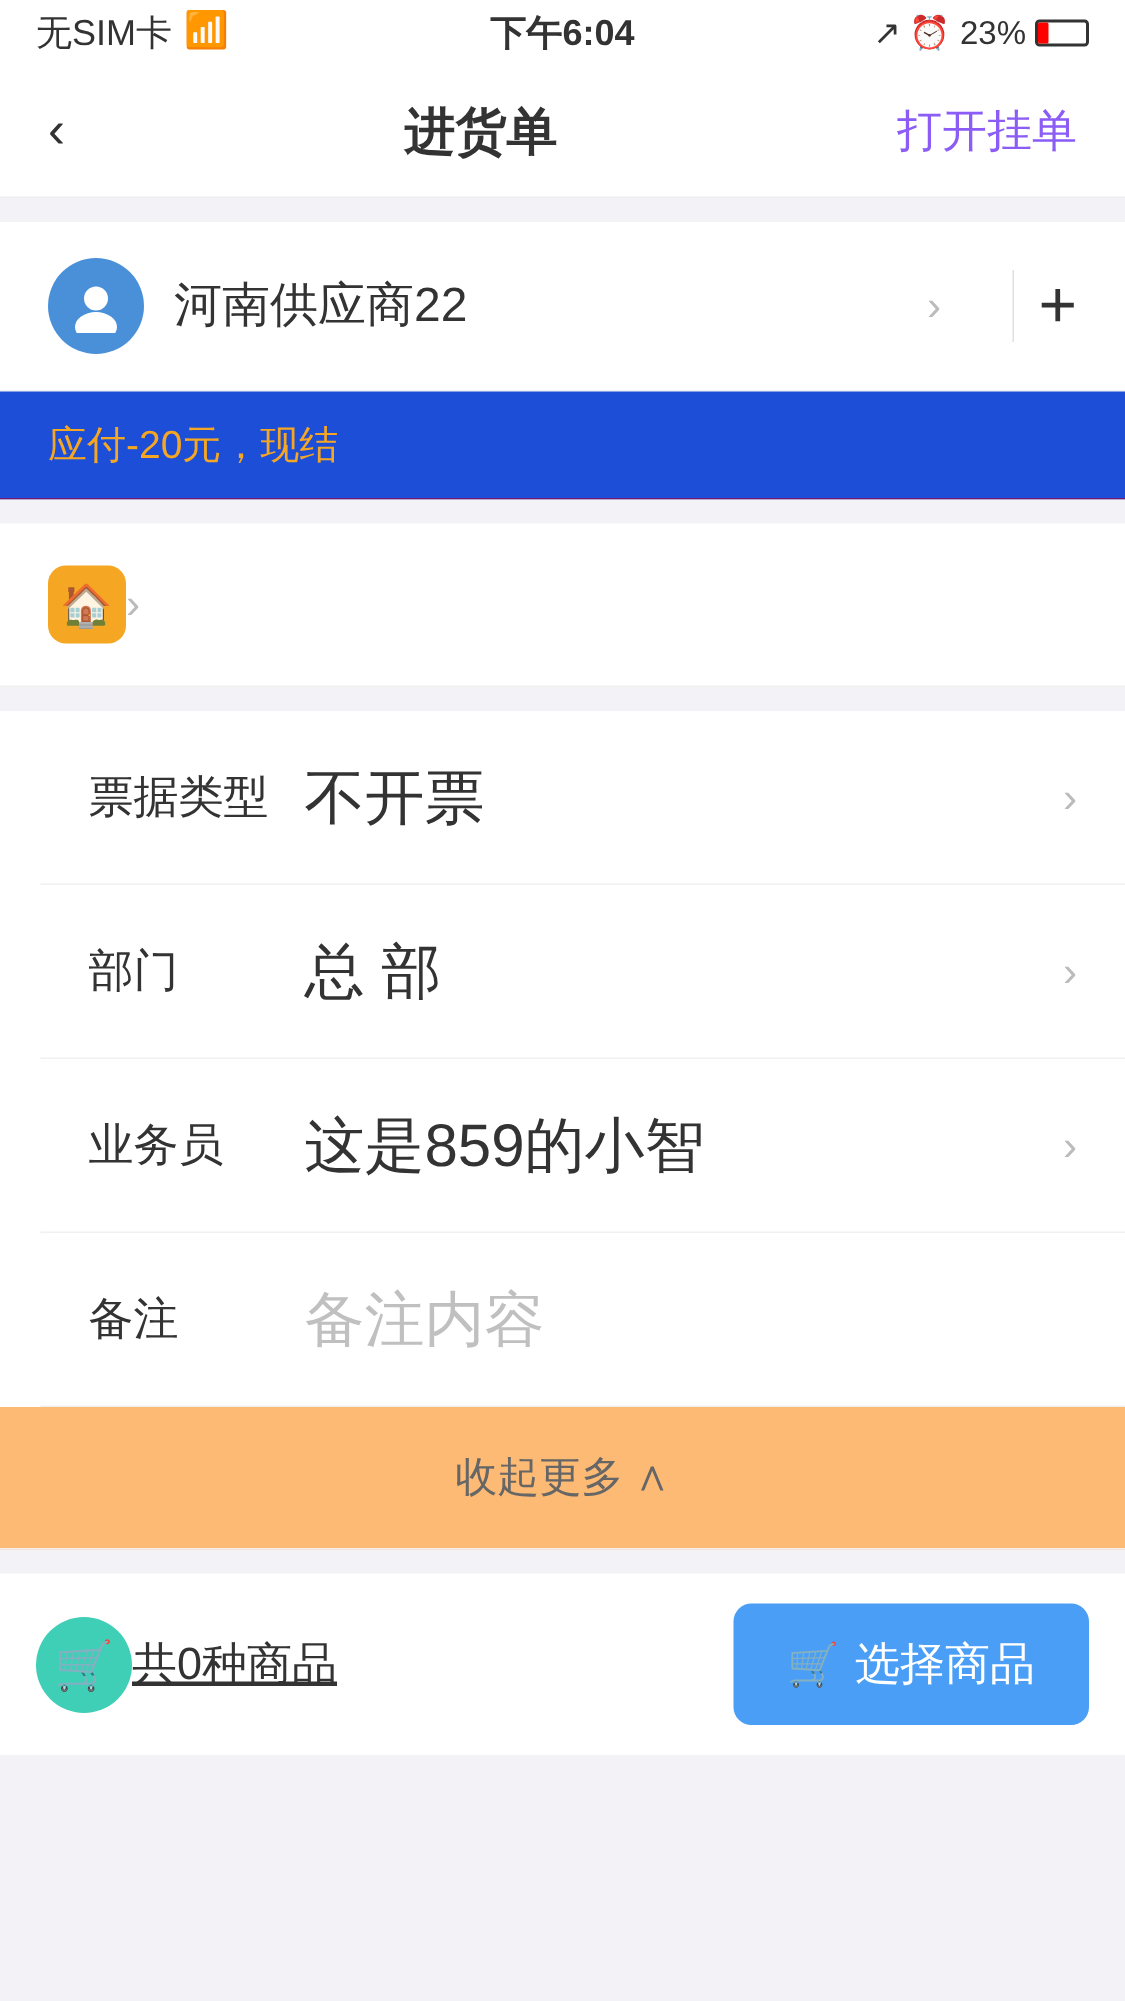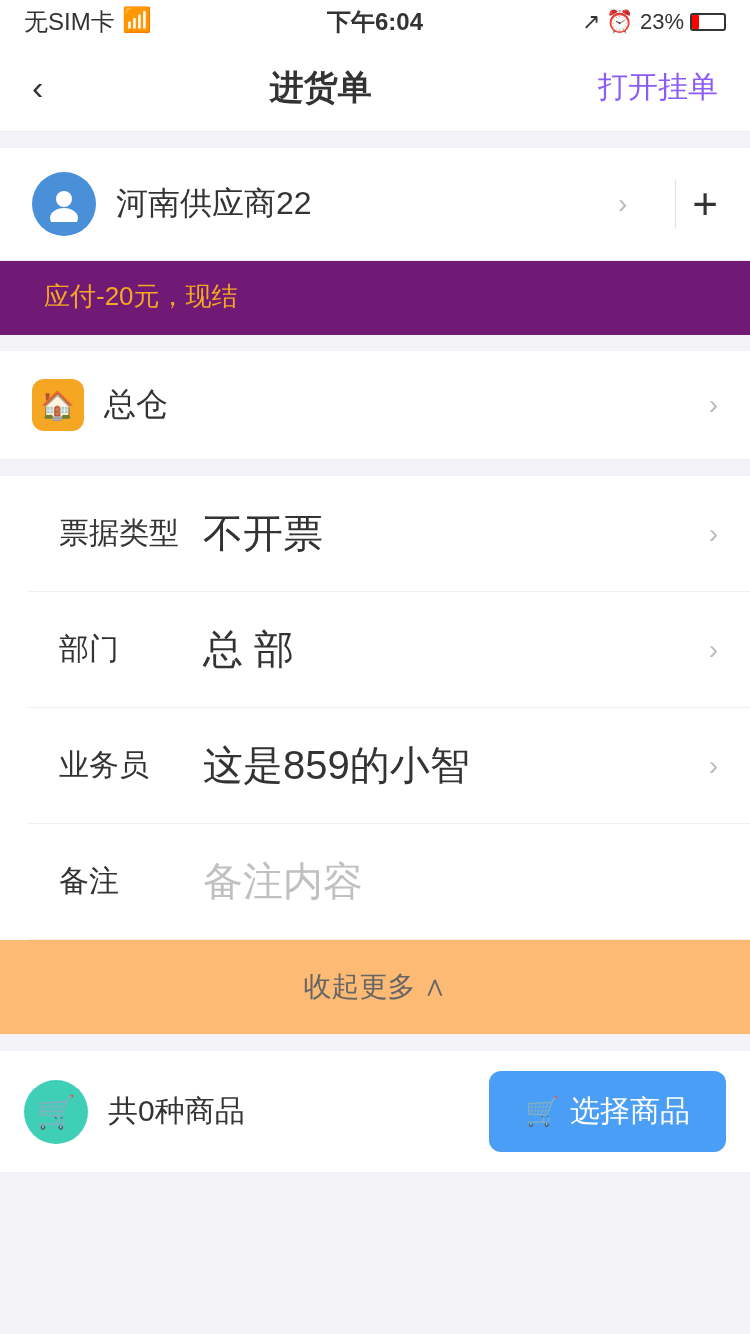--- a/index.html
+++ b/index.html
@@ -139,23 +139,23 @@
     }
     .divider-v {
       width: 1px;
       height: 48px;
       background: #e0e0e0;
       margin: 0 16px;
     }
 
     
     .alert-row {
-      background: #701a75;
-      padding: 18px 44px;
-      border-bottom: 3px solid #701a75;
+      background: #1d4ed8;
+      padding: 18px 32px;
+      border-bottom: 1px solid #701a75;
     }
     .alert-text {
       font-size: 26px;
       color: #f5a623;
     }
 
     
     .section-row {
       display: flex;
       align-items: center;
@@ -247,21 +247,21 @@
       background: #3ecfb6;
       display: flex;
       align-items: center;
       justify-content: center;
       flex-shrink: 0;
     }
     .product-count {
       flex: 1;
       font-size: 30px;
       color: #333;
-      margin-left: 20px;
+      text-decoration: underline;
     }
     .select-btn {
       background: #4a9ef5;
       color: #fff;
       font-size: 30px;
       padding: 20px 36px;
       border-radius: 12px;
       display: flex;
       align-items: center;
       gap: 10px;
@@ -325,21 +325,20 @@
   </div>
 </div>
 
 <div class="section-gap"></div>
 
 <div class="card">
   <div class="section-row">
     <div class="section-icon">
       <span>🏠</span>
     </div>
-    <span class="section-label">总仓</span>
     <span class="chevron-right">›</span>
   </div>
 </div>
 
 <div class="section-gap"></div>
 
 <div class="card">
 
   <div class="form-row">
     <span class="form-label">票据类型</span>

